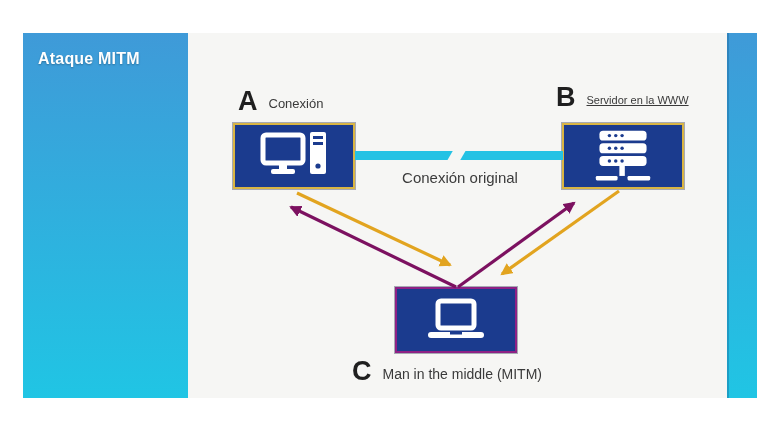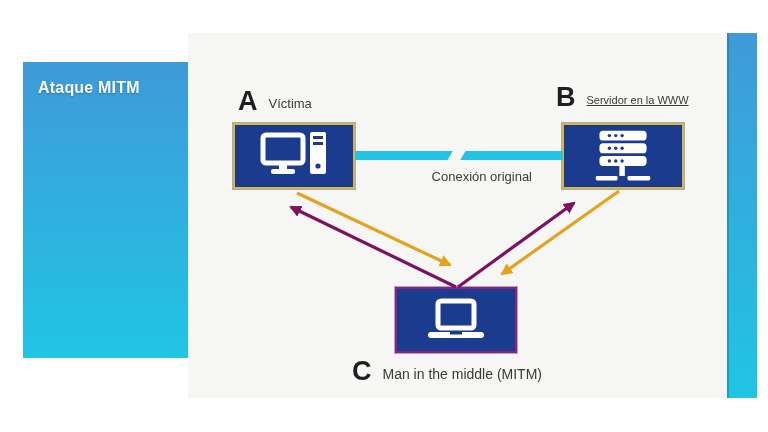--- a/index.html
+++ b/index.html
@@ -15,23 +15,22 @@
   }
   *{margin:0;padding:0;box-sizing:border-box;}
   html,body{width:768px;height:432px;}
   body{
     position:relative;
     background:#ffffff;
     overflow:hidden;
     font-family:"Liberation Sans", sans-serif;
   }
   .sidebar{
-    position:absolute;left:23px;top:33px;width:165px;height:296px;
+    position:absolute;left:23px;top:33px;width:165px;height:365px;
     background:linear-gradient(180deg,var(--sidebar-gradient-top) 0%,var(--sidebar-gradient-bottom) 100%);
-    margin-top:29px;
   }
   .sidebar-title{
     position:absolute;left:15px;top:17px;
     color:#ffffff;font-size:16px;font-weight:bold;letter-spacing:.2px;
     text-shadow:0 1px 2px rgba(0,0,0,.28);
   }
   .main{
     position:absolute;left:188px;top:33px;width:539px;height:365px;
     background:var(--main-bg);
   }
@@ -71,21 +70,21 @@
     position:absolute;left:355px;top:151px;width:208px;height:9px;
     background:var(--connection-line);
   }
   .connection-break{
     position:absolute;left:96px;top:-6px;width:11px;height:21px;
     background:var(--main-bg);
     transform:rotate(30deg);
   }
   .connection-label{
     position:absolute;left:388px;top:169px;width:144px;
-    text-align:right;font-size:13px;color:#3c3c3c;
+    text-align:center;font-size:15px;color:#3c3c3c;
   }
   .arrow-overlay{
     position:absolute;left:0;top:0;width:768px;height:432px;
     pointer-events:none;
   }
   .arrow-yellow{stroke:var(--arrow-yellow);stroke-width:3.2;}
   .arrow-purple{stroke:var(--arrow-purple);stroke-width:3.2;}
   .head-yellow{fill:var(--arrow-yellow);}
   .head-purple{fill:var(--arrow-purple);}
   .node-icon{display:block;}
@@ -95,21 +94,21 @@
 
 <div class="sidebar">
   <div class="sidebar-title">Ataque MITM</div>
 </div>
 
 <div class="main"></div>
 <div class="right-strip"></div>
 
 <div class="caption caption-a">
   <span class="letter">A</span>
-  <span class="sub">Víctima</span>
+  <span class="sub">Conexión</span>
 </div>
 
 <div class="caption caption-b">
   <span class="letter">B</span>
   <span class="sub">Servidor en la WWW</span>
 </div>
 
 <div class="node-box gold-border box-a">
   <svg class="node-icon" width="70" height="48" viewBox="0 0 68 48">
     <rect x="3" y="3" width="40" height="28" rx="3" fill="none" stroke="#ffffff" stroke-width="5"></rect>

